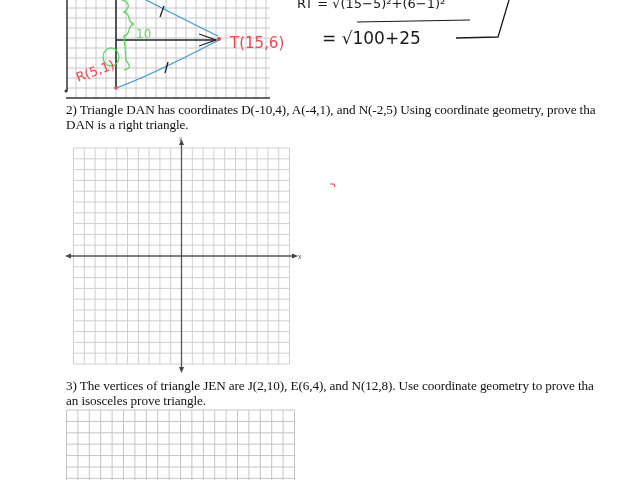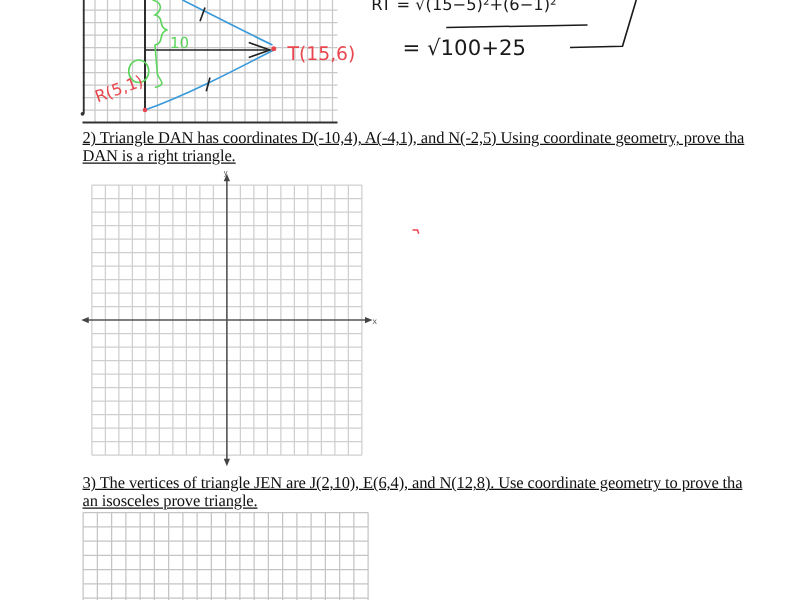--- a/index.html
+++ b/index.html
@@ -1,18 +1,18 @@
 <!DOCTYPE html>
 <html><head>
 <meta charset="utf-8">
 <style>
   html, body { margin:0; padding:0; }
   body { width:640px; height:480px; background:#ffffff; position:relative; overflow:hidden;
          font-family:"Liberation Serif", serif; color:#111; }
-  .problem-text { position:absolute; left:66px; font-size:13.2px; line-height:15px; white-space:nowrap; letter-spacing:-0.1px;text-decoration:underline; }
+  .problem-text { position:absolute; left:66px; font-size:13.2px; line-height:15px; white-space:nowrap; letter-spacing:-0.1px; }
   svg { position:absolute; left:0; top:0; }
   .hand { font-family:"DejaVu Sans", sans-serif; }
 </style>
 </head>
 <body>
 
 <svg width="640" height="480">
   <g stroke="#c8c8c8" stroke-width="1">
     <line x1="76" y1="0" x2="76" y2="98"></line>
       <line x1="86" y1="0" x2="86" y2="98"></line>

